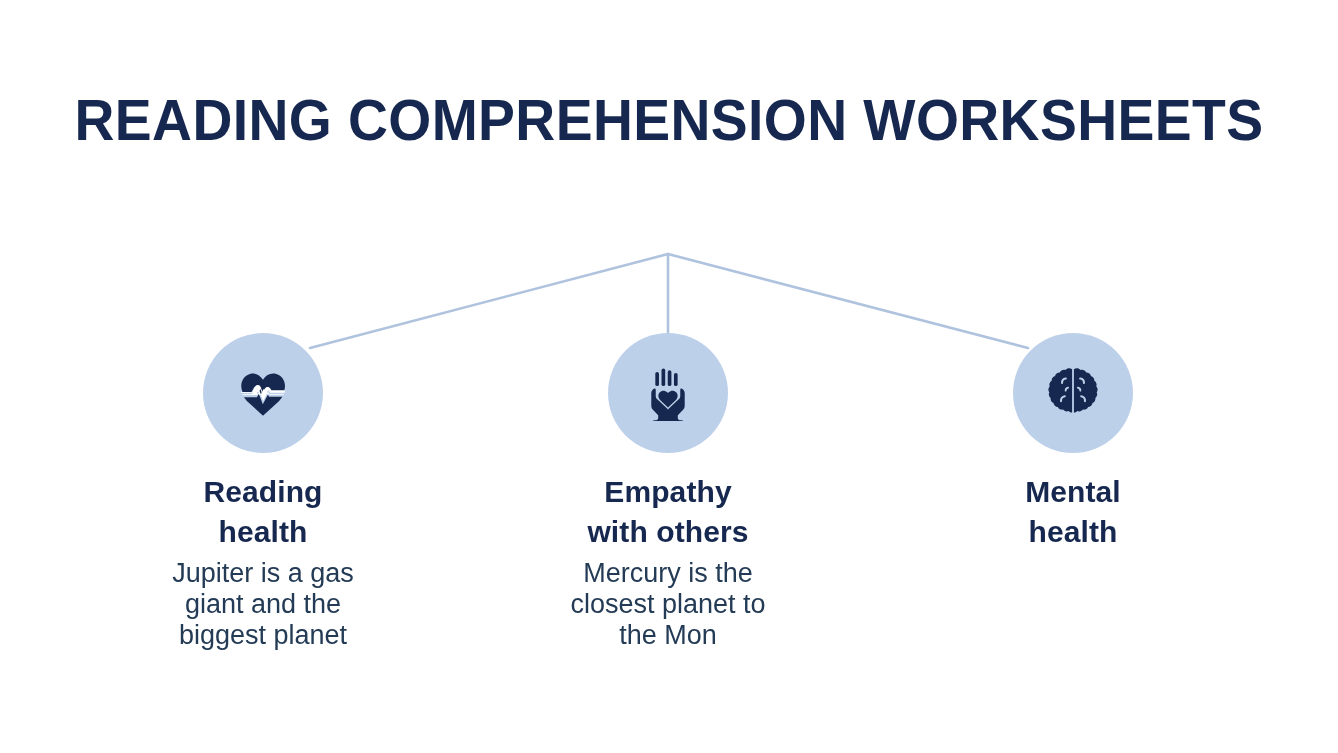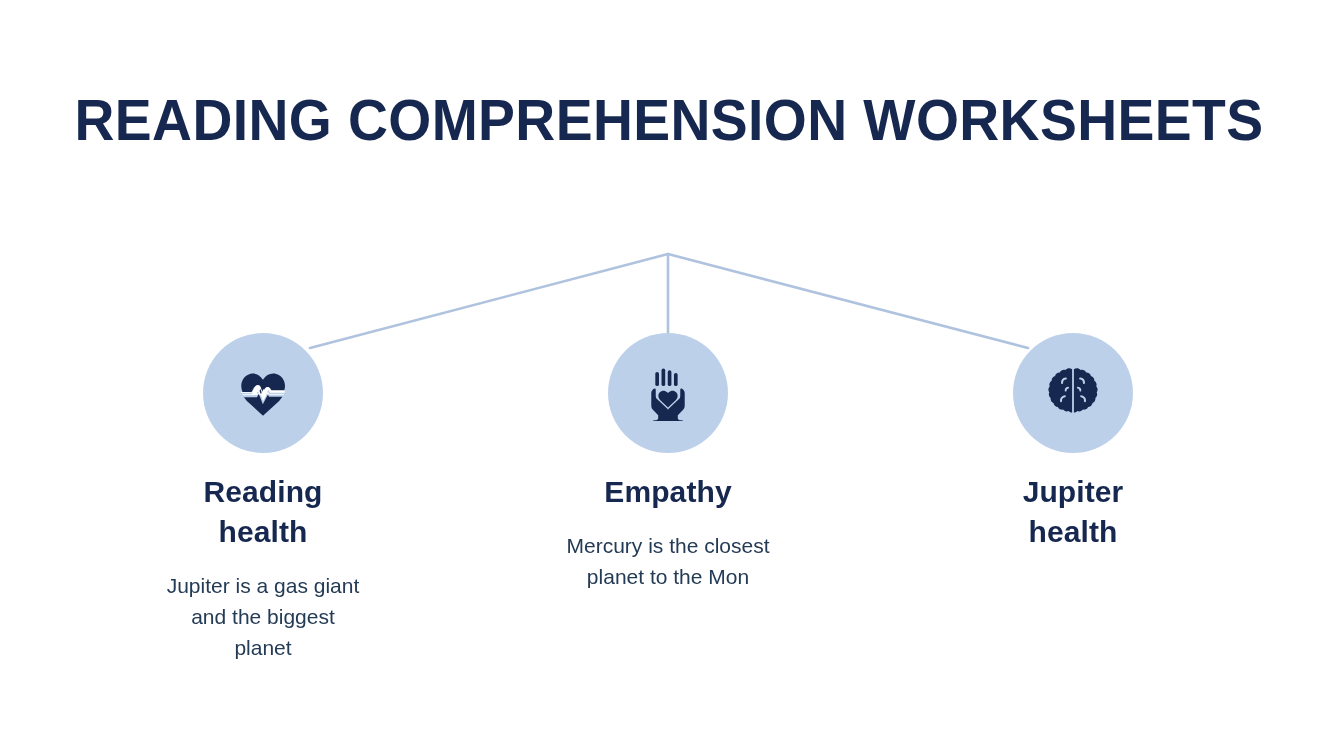--- a/index.html
+++ b/index.html
@@ -97,22 +97,22 @@
   .col-heading {
     margin-top: 19px;
     font-size: 30px;
     font-weight: bold;
     line-height: 40px;
     color: #16284f;
     text-align: center;
     letter-spacing: 0.1px;
   }
   .col-body {
-    margin-top: 18px;
-    font-size: 21px;
+    margin-top: 6px;
+    font-size: 27px;
     font-weight: normal;
     line-height: 31px;
     color: #243b56;
     text-align: center;
   }
   .col-1 .col-body { width: 200px; }
   .col-2 .col-body { width: 215px; }
   .col-3 .col-body { width: 235px; }
 </style>
 </head>
@@ -158,20 +158,21 @@
             <rect x="28.7" y="6" width="4.2" height="18" rx="2.1"></rect>
             <rect x="35.8" y="9" width="4.2" height="15" rx="2.1"></rect>
             <path d="M29 48.5l-9.1-8.6c-2.5-2.4-2.6-6.3-.3-8.7 2.3-2.4 6.1-2.4 8.5 0l.9.9.9-.9c2.4-2.4 6.2-2.4 8.5 0 2.3 2.4 2.2 6.3-.3 8.7L29 48.5z"></path>
             <path d="M15.5 26.5c-3.1 0-5.6 2.6-5.6 5.8v14.4c0 1.7.6 3.3 1.8 4.5l6.1 6.3v3.2c0 1.3-1 2.3-2.2 2.3h-3.4v3.0h17.4V53.8c0-1.5-.6-3-1.6-4.1L16.4 38.9c-.9-.9-1.4-2.2-1.4-3.5v-6.6c0-1.3-.5-2.3-1.4-2.3h1.9z"></path>
             <path d="M42.5 26.5c3.1 0 5.6 2.6 5.6 5.8v14.4c0 1.7-.6 3.3-1.8 4.5l-6.1 6.3v3.2c0 1.3 1 2.3 2.2 2.3h3.4v3.0H28.4V53.8c0-1.5.6-3 1.6-4.1l11.6-10.8c.9-.9 1.4-2.2 1.4-3.5v-6.6c0-1.3.5-2.3 1.4-2.3h-1.9z"></path>
           </svg>
         </span>
       </div>
       <div class="col-heading">
         <span>Empathy</span><br>
+        <span>with others</span>
       </div>
       <div class="col-body">Mercury is the closest planet to the Mon</div>
     </div>
 
     <div class="col col-3">
       <div class="circle">
         <span>
           <svg width="52" height="54" viewBox="0 0 56 58" fill="#16284f">
             <path d="M26.6 3.2c-2.2-1.4-5.1-.9-6.7 1.1-2.4-.8-5 .3-6.1 2.6-2.4-.2-4.6 1.4-5.1 3.8-2.3.6-3.9 2.8-3.7 5.2-2.1 1.2-3 3.8-2.1 6-1.7 1.7-1.9 4.4-.4 6.3-1.1 2.1-.5 4.7 1.4 6.1-.4 2.3.9 4.6 3.1 5.4.3 2.4 2.3 4.2 4.7 4.3.9 2.2 3.3 3.4 5.6 2.9 1.4 1.9 4 2.5 6.1 1.5 1.1 1.2 2.6 1.8 4.2 1.6V3.9c-.4-.3-.6-.5-1-.7z"></path>
             <path d="M29.4 3.2c2.2-1.4 5.1-.9 6.7 1.1 2.4-.8 5 .3 6.1 2.6 2.4-.2 4.6 1.4 5.1 3.8 2.3.6 3.9 2.8 3.7 5.2 2.1 1.2 3 3.8 2.1 6 1.7 1.7 1.9 4.4.4 6.3 1.1 2.1.5 4.7-1.4 6.1.4 2.3-.9 4.6-3.1 5.4-.3 2.4-2.3 4.2-4.7 4.3-.9 2.2-3.3 3.4-5.6 2.9-1.4 1.9-4 2.5-6.1 1.5-1.1 1.2-2.6 1.8-4.2 1.6V3.9c.4-.3.6-.5 1-.7z"></path>
@@ -179,19 +180,19 @@
             <path d="M20.3 13.5c-2.4.3-4.2 2.3-4.1 4.7" fill="none" stroke="#bdd0ea" stroke-width="2.2" stroke-linecap="round"></path>
             <path d="M35.7 13.5c2.4.3 4.2 2.3 4.1 4.7" fill="none" stroke="#bdd0ea" stroke-width="2.2" stroke-linecap="round"></path>
             <path d="M19.2 32.5c-2.6.4-4.4 2.7-4.1 5.3" fill="none" stroke="#bdd0ea" stroke-width="2.2" stroke-linecap="round"></path>
             <path d="M36.8 32.5c2.6.4 4.4 2.7 4.1 5.3" fill="none" stroke="#bdd0ea" stroke-width="2.2" stroke-linecap="round"></path>
             <path d="M22.8 23.2c-1.6.3-2.8 1.7-2.7 3.3" fill="none" stroke="#bdd0ea" stroke-width="2" stroke-linecap="round"></path>
             <path d="M33.2 23.2c1.6.3 2.8 1.7 2.7 3.3" fill="none" stroke="#bdd0ea" stroke-width="2" stroke-linecap="round"></path>
           </svg>
         </span>
       </div>
       <div class="col-heading">
-        <span>Jupiter</span><br>
+        <span>Mental</span><br>
         <span>health</span>
       </div>
     </div>
 
   </div>
 </div>
 
 </body></html>

